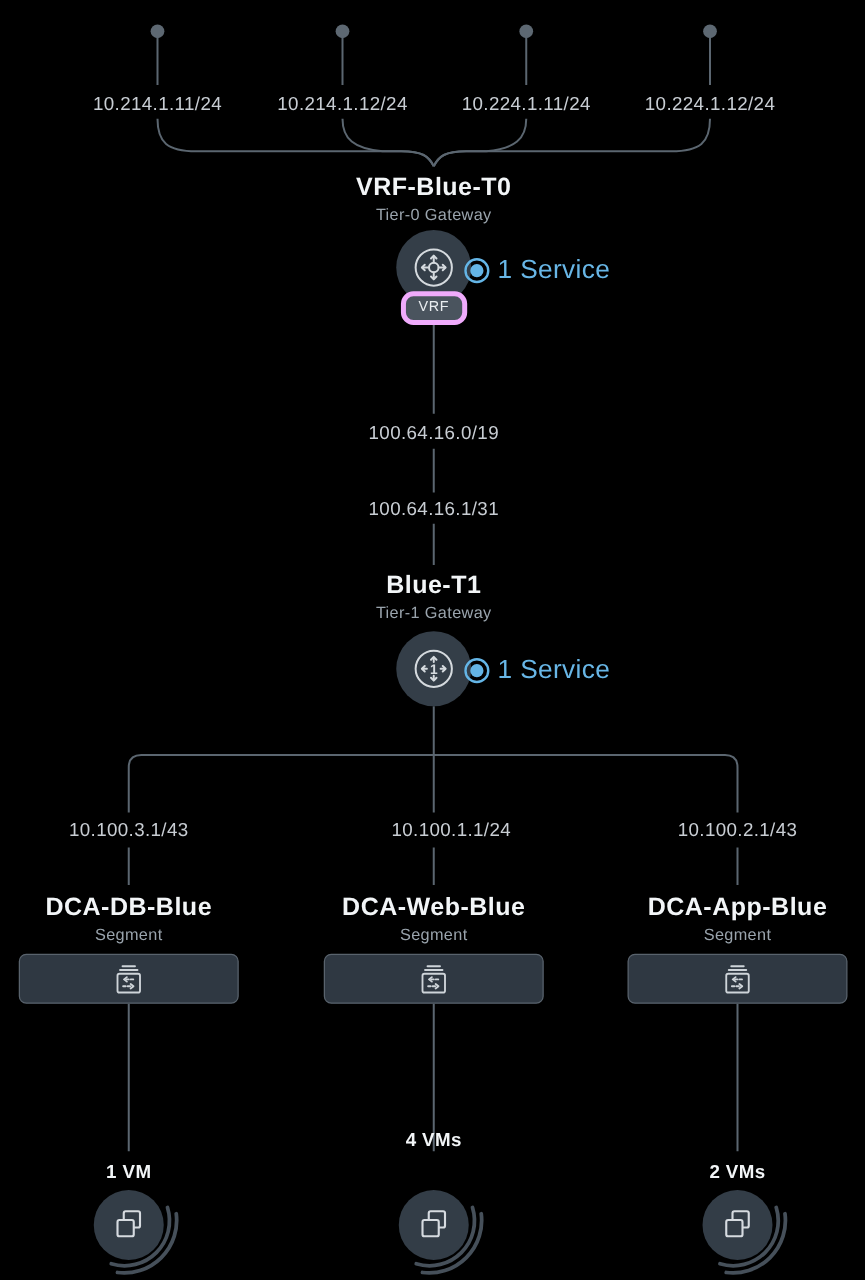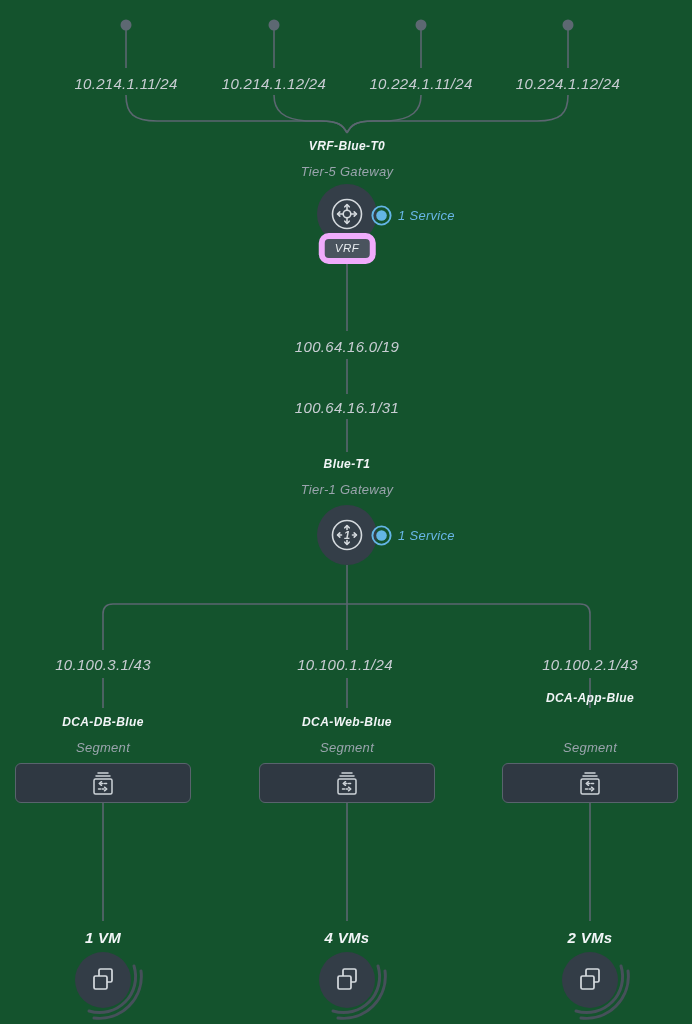--- a/index.html
+++ b/index.html
@@ -1,43 +1,43 @@
 <!DOCTYPE html>
 <html><head>
 <meta charset="utf-8">
 <style>
   html,body{margin:0;padding:0;background:#212a32;}
   .canvas{
-    position:relative;width:692px;height:1024px;background:#14532d;
-    font-family:"Liberation Sans",sans-serif;overflow:hidden;font-style:italic;
+    position:relative;width:692px;height:1024px;background:#000000;
+    font-family:"Liberation Sans",sans-serif;overflow:hidden;
   }
   .connectors{position:absolute;left:0;top:0;}
   .ip-label{
     position:absolute;transform:translateX(-50%);font-size:15px;color:#c8cdd3;
     white-space:nowrap;letter-spacing:.3px;
   }
   .node-title{
-    position:absolute;transform:translateX(-50%);font-size:12px;font-weight:bold;
+    position:absolute;transform:translateX(-50%);font-size:20px;font-weight:bold;
     color:#f2f5f7;white-space:nowrap;letter-spacing:.4px;
   }
   .node-sub{
     position:absolute;transform:translateX(-50%);font-size:13px;color:#9aa4ad;
     white-space:nowrap;letter-spacing:.3px;
   }
   .gw-node{
     position:absolute;width:60px;height:60px;border-radius:50%;background:#343e48;
     display:flex;align-items:center;justify-content:center;cursor:pointer;
   }
   .vrf-pill{
     position:absolute;transform:translateX(-50%);background:#4a545e;color:#e9edf0;
     font-size:11.5px;line-height:15px;padding:2px 10px;border-radius:10px;
-    border:6px solid #f0abfc;letter-spacing:.5px;
+    border:4px solid #f0abfc;letter-spacing:.5px;
   }
   .service{position:absolute;display:flex;align-items:center;gap:5px;cursor:pointer;}
-  .service-text{font-size:13px;color:#68b6e6;letter-spacing:.3px;white-space:nowrap;}
+  .service-text{font-size:21px;color:#68b6e6;letter-spacing:.3px;white-space:nowrap;}
   .segment-box{
     position:absolute;width:176px;height:40px;border-radius:6px;background:#2f3842;
     border:1px solid #59636d;display:flex;align-items:center;justify-content:center;
     cursor:pointer;box-sizing:border-box;
   }
   .vm-node{
     position:absolute;width:56px;height:56px;border-radius:50%;background:#333d47;
     display:flex;align-items:center;justify-content:center;cursor:pointer;
   }
   .vm-label{
@@ -96,21 +96,21 @@
       <path d="M628,971 A42,42 0 0 1 581,1018"></path>
     </g>
   </svg>
 
   <div class="ip-label" style="left:126px;top:75px">10.214.1.11/24</div>
   <div class="ip-label" style="left:274px;top:75px">10.214.1.12/24</div>
   <div class="ip-label" style="left:421px;top:75px">10.224.1.11/24</div>
   <div class="ip-label" style="left:568px;top:75px">10.224.1.12/24</div>
 
   <div class="node-title" style="left:347px;top:139px">VRF-Blue-T0</div>
-  <div class="node-sub" style="left:347px;top:164px">Tier-5 Gateway</div>
+  <div class="node-sub" style="left:347px;top:164px">Tier-0 Gateway</div>
 
   <div class="gw-node" style="left:317px;top:184px">
     <svg width="36" height="36" viewBox="0 0 36 36">
       <g stroke="#d5dade" stroke-width="1.6" fill="none" stroke-linecap="round" stroke-linejoin="round">
         <circle cx="18" cy="18" r="14.5"></circle>
         <path d="M18,14 V9"></path>   
           <path d="M15.8,10.8 L18,8.5 L20.2,10.8"></path>
         <path d="M18,22 V27"></path>  
           <path d="M15.8,25.2 L18,27.5 L20.2,25.2"></path>
         <path d="M14,18 H9"></path>   
@@ -179,46 +179,46 @@
     </svg>
   </div>
   <div class="vm-label" style="left:103px;top:929px">1 VM</div>
   <div class="vm-node" style="left:75px;top:952px">
     <svg width="30" height="30" viewBox="0 0 30 30">
       <rect x="11" y="4" width="13" height="13" rx="1.5" fill="none" stroke="#d6dbe0" stroke-width="1.7"></rect>
       <rect x="6" y="11" width="13" height="13" rx="1.5" fill="#333d47" stroke="#d6dbe0" stroke-width="1.7"></rect>
     </svg>
   </div>
 
-  <div class="ip-label" style="left:345px;top:656px">10.100.1.1/24</div>
+  <div class="ip-label" style="left:361px;top:656px">10.100.1.1/24</div>
   <div class="node-title" style="left:347px;top:715px">DCA-Web-Blue</div>
   <div class="node-sub" style="left:347px;top:740px">Segment</div>
   <div class="segment-box" style="left:259px;top:763px">
     <svg width="26" height="27" viewBox="0 0 26 27">
       <g stroke="#ced4d9" stroke-width="1.5" fill="none" stroke-linecap="round" stroke-linejoin="round">
         <path d="M8,3 H18"></path>
         <path d="M6,6 H20"></path>
         <rect x="4" y="9" width="18" height="15" rx="1.5"></rect>
         <path d="M11,13.5 H17.5" stroke-dasharray="2 1.6"></path>
         <path d="M11.5,11.7 L9.2,13.5 L11.5,15.3"></path>
         <path d="M8.5,19 H15" stroke-dasharray="2 1.6"></path>
         <path d="M14.5,17.2 L16.8,19 L14.5,20.8"></path>
       </g>
     </svg>
   </div>
-  <div class="vm-label" style="left:347px;top:929px">4 VMs</div>
+  <div class="vm-label" style="left:347px;top:904px">4 VMs</div>
   <div class="vm-node" style="left:319px;top:952px">
     <svg width="30" height="30" viewBox="0 0 30 30">
       <rect x="11" y="4" width="13" height="13" rx="1.5" fill="none" stroke="#d6dbe0" stroke-width="1.7"></rect>
       <rect x="6" y="11" width="13" height="13" rx="1.5" fill="#333d47" stroke="#d6dbe0" stroke-width="1.7"></rect>
     </svg>
   </div>
 
   <div class="ip-label" style="left:590px;top:656px">10.100.2.1/43</div>
-  <div class="node-title" style="left:590px;top:691px">DCA-App-Blue</div>
+  <div class="node-title" style="left:590px;top:715px">DCA-App-Blue</div>
   <div class="node-sub" style="left:590px;top:740px">Segment</div>
   <div class="segment-box" style="left:502px;top:763px">
     <svg width="26" height="27" viewBox="0 0 26 27">
       <g stroke="#ced4d9" stroke-width="1.5" fill="none" stroke-linecap="round" stroke-linejoin="round">
         <path d="M8,3 H18"></path>
         <path d="M6,6 H20"></path>
         <rect x="4" y="9" width="18" height="15" rx="1.5"></rect>
         <path d="M11,13.5 H17.5" stroke-dasharray="2 1.6"></path>
         <path d="M11.5,11.7 L9.2,13.5 L11.5,15.3"></path>
         <path d="M8.5,19 H15" stroke-dasharray="2 1.6"></path>

